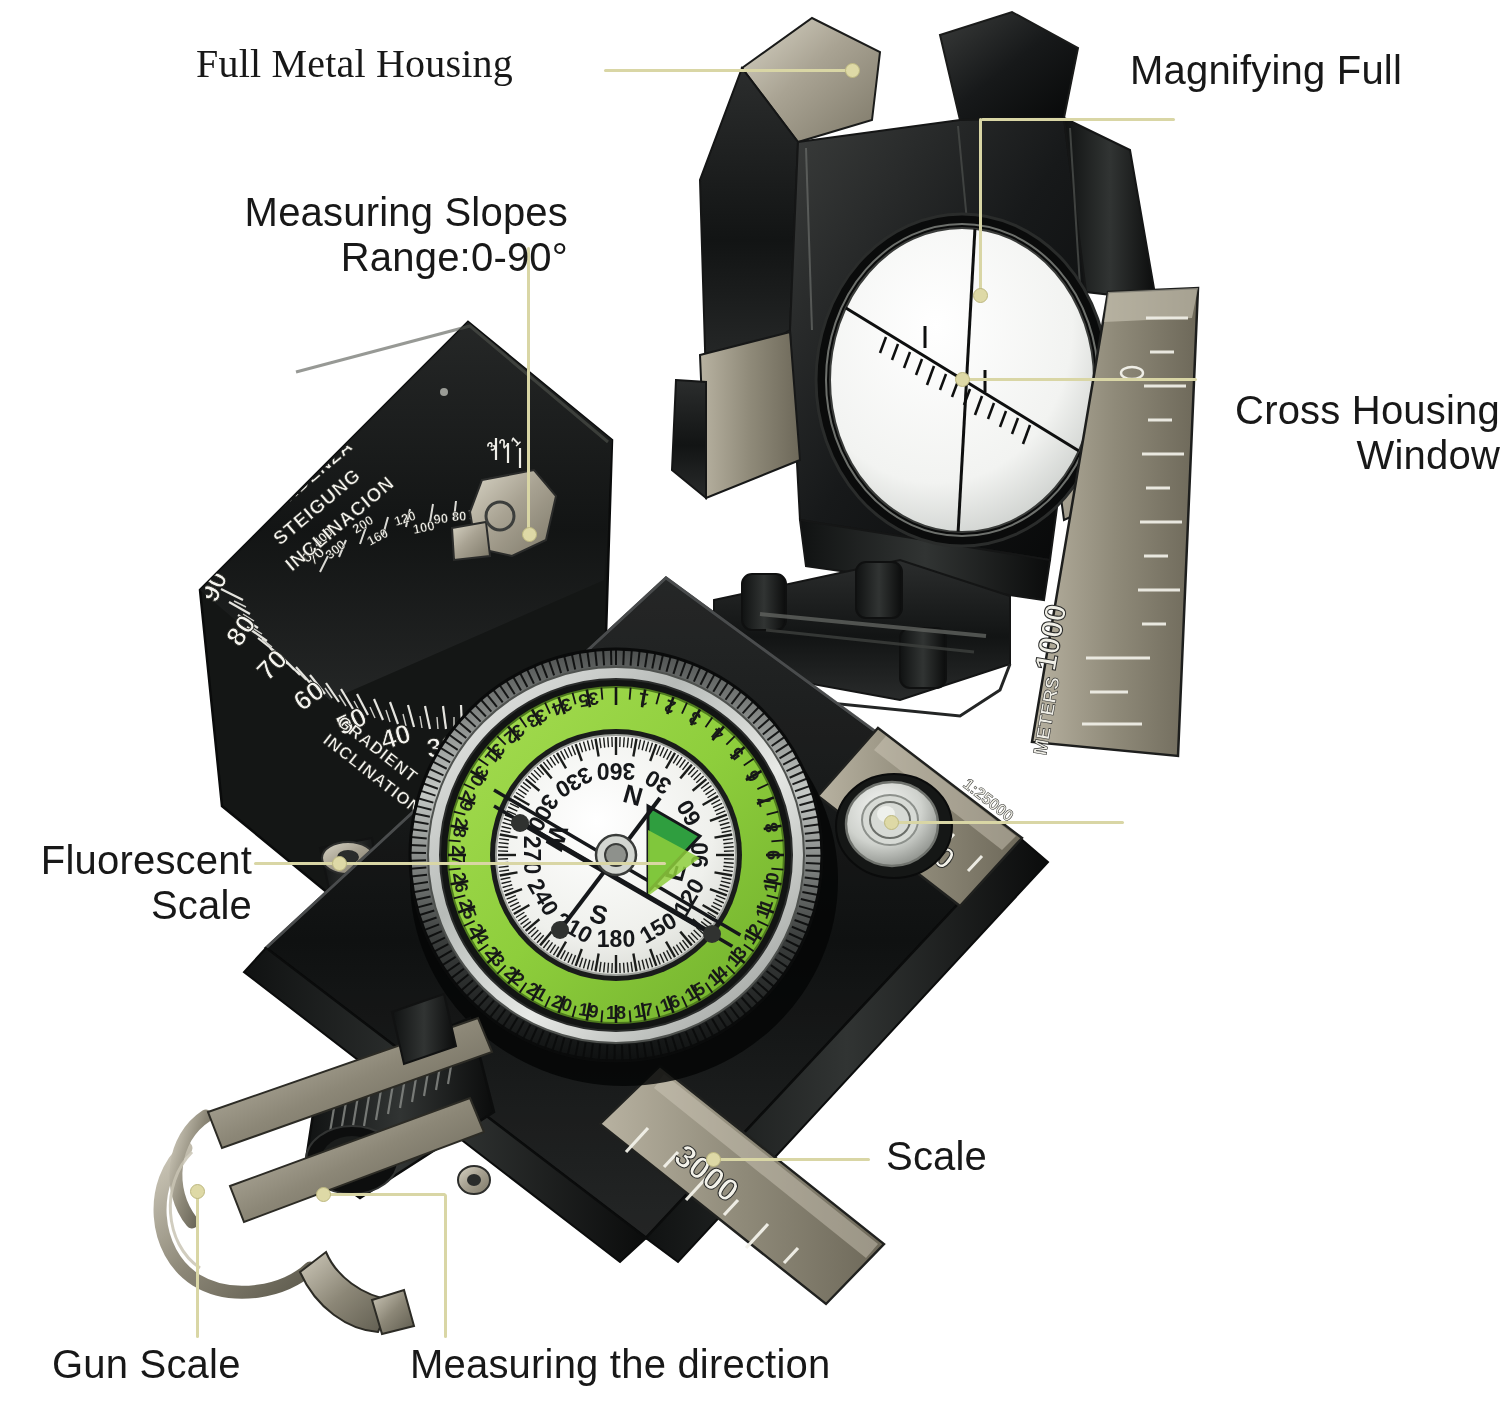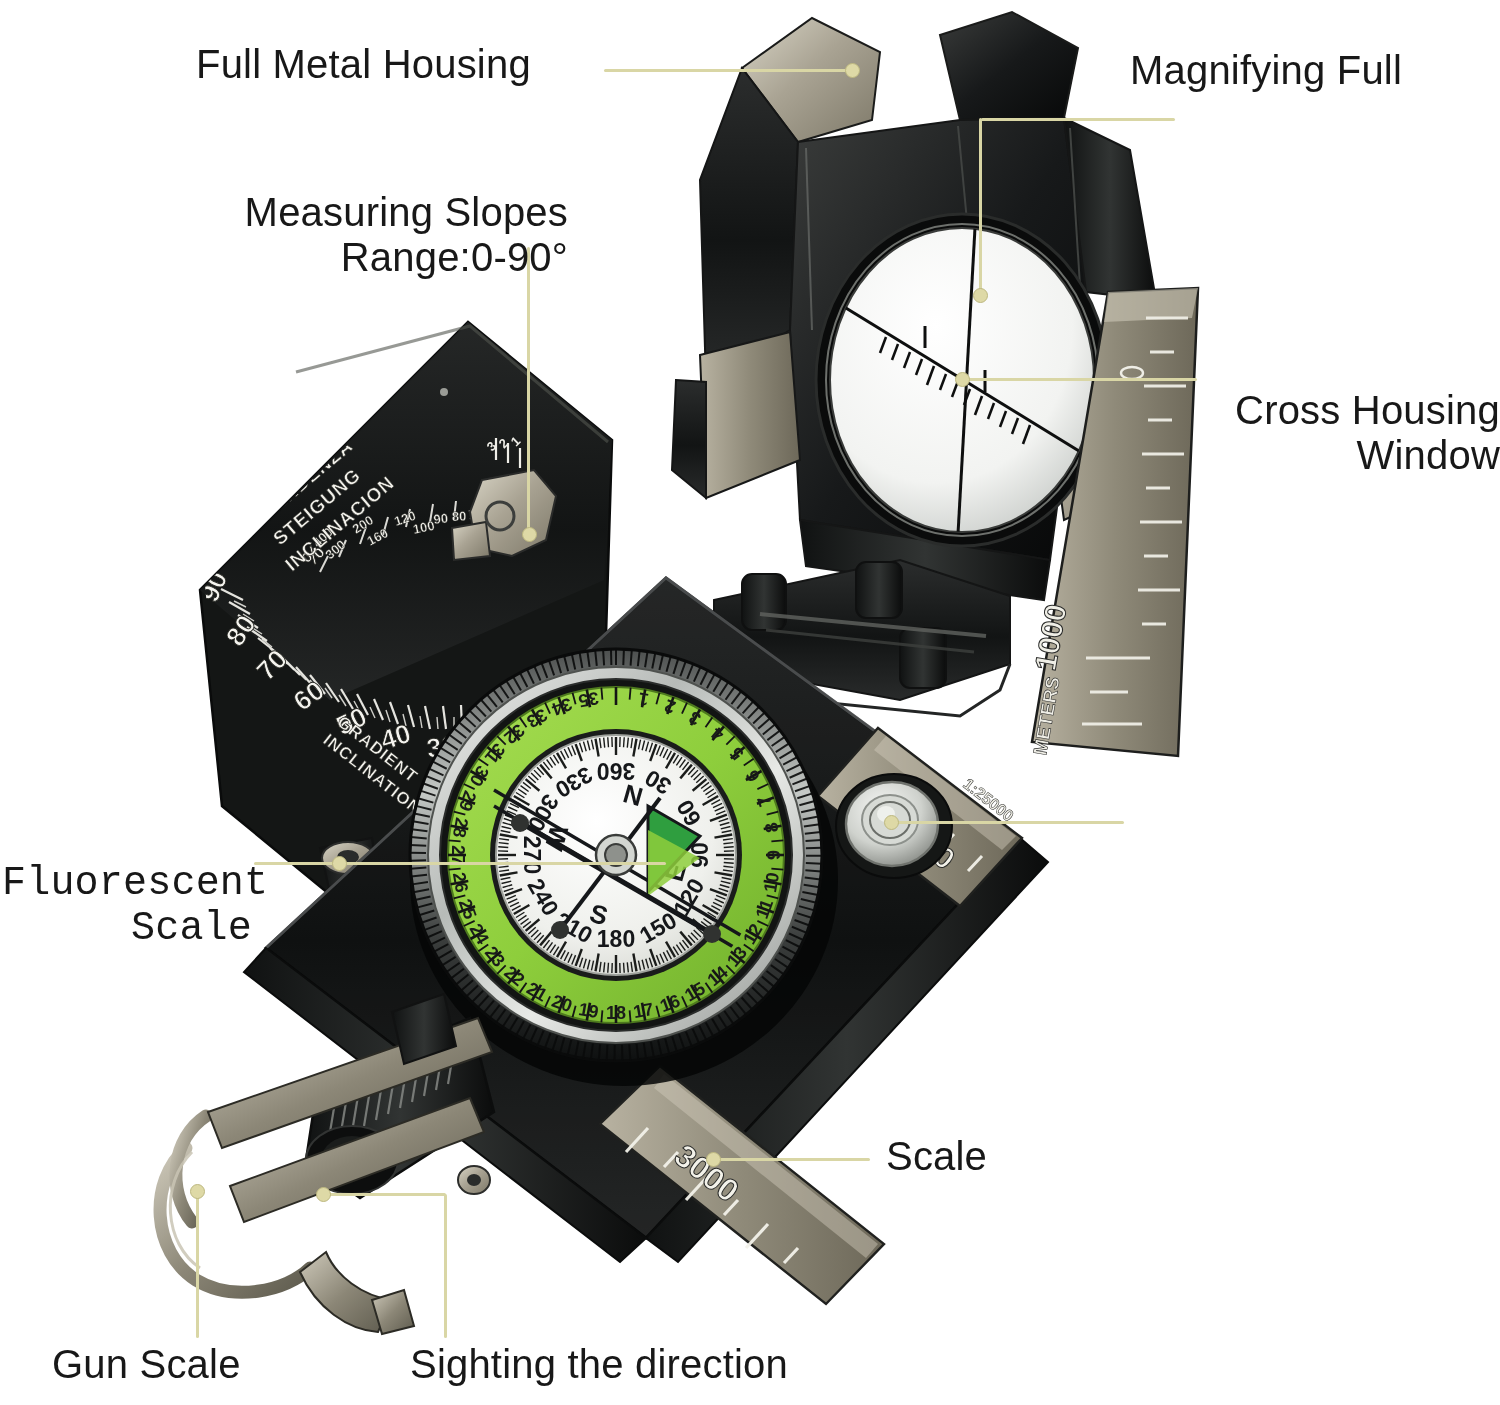--- a/index.html
+++ b/index.html
@@ -935,33 +935,33 @@
   <div class="lead" style="left:712px;top:1158px;width:158px;"></div>
   <div class="dot" style="left:706px;top:1152px;"></div>
 
   <div class="lead v" style="left:196px;top:1190px;width:3px;height:148px;"></div>
   <div class="dot" style="left:190px;top:1184px;"></div>
 
   <div class="lead v" style="left:444px;top:1194px;width:3px;height:144px;"></div>
   <div class="lead" style="left:322px;top:1193px;width:124px;"></div>
   <div class="dot" style="left:316px;top:1187px;"></div>
 
-  <div class="callout l" style="left:196px;top:42px;width:410px;">Full Metal Housing</div>
+  <div class="callout l" style="left:196px;top:42px;width:410px;font-family:Liberation Serif, serif;">Full Metal Housing</div>
 
   <div class="callout c" style="left:148px;top:190px;width:420px;">Measuring Slopes
 Range:0-90°</div>
 
   <div class="callout l" style="left:1130px;top:48px;width:370px;">Magnifying Full</div>
 
   <div class="callout c" style="left:1188px;top:388px;width:312px;">Cross Housing
 Window</div>
 
-  <div class="callout c" style="left:2px;top:862px;width:250px;font-family:Liberation Mono, monospace;">Fluorescent
+  <div class="callout c" style="left:2px;top:838px;width:250px;">Fluorescent
 Scale</div>
 
 
   <div class="callout l" style="left:886px;top:1134px;width:250px;">Scale</div>
 
   <div class="callout l" style="left:52px;top:1342px;width:300px;">Gun Scale</div>
 
-  <div class="callout l" style="left:410px;top:1342px;width:560px;">Sighting the direction</div>
+  <div class="callout l" style="left:410px;top:1342px;width:560px;">Measuring the direction</div>
 
 </div>
 
 </body></html>

